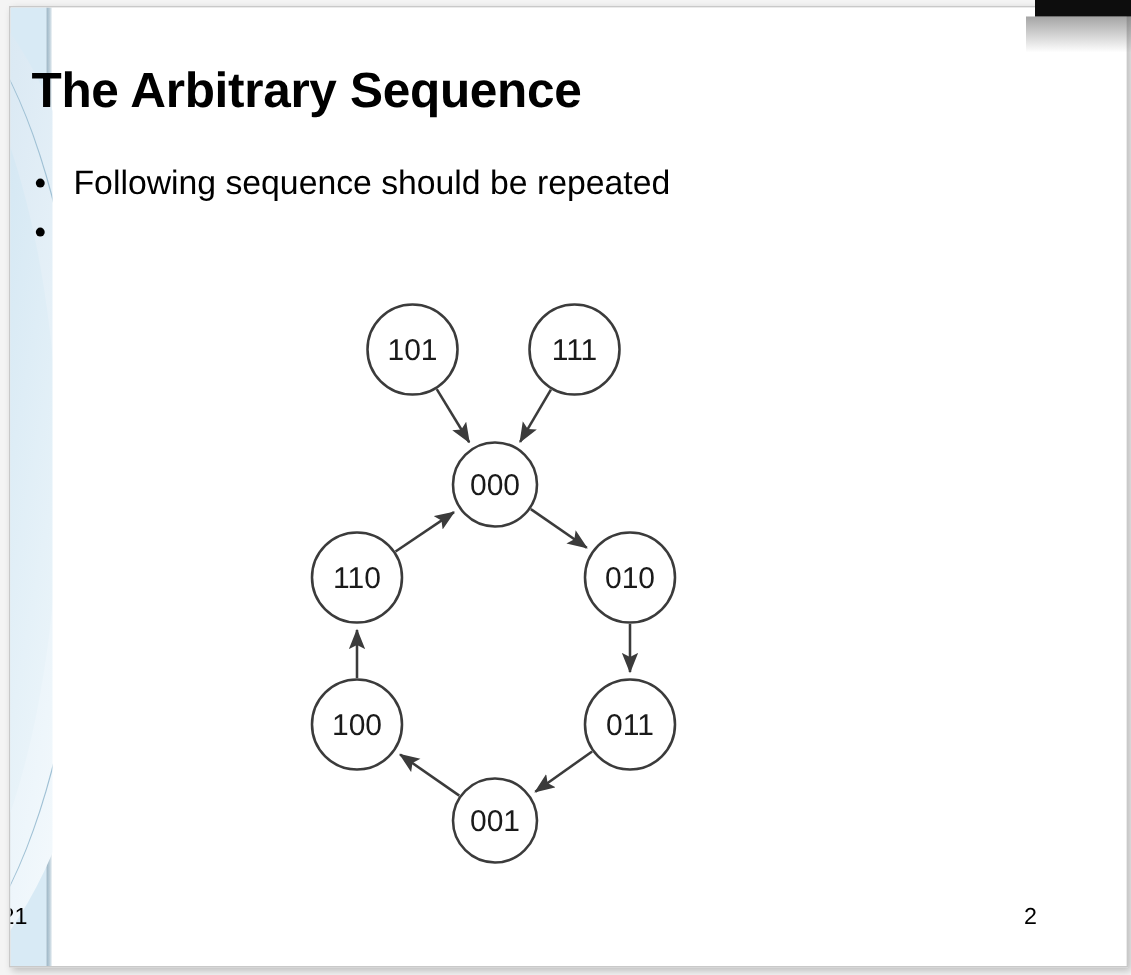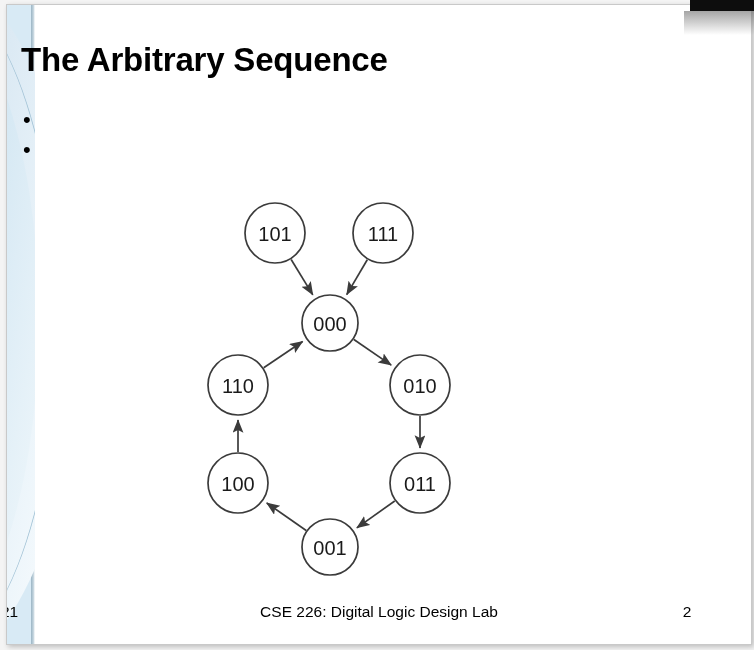--- a/index.html
+++ b/index.html
@@ -220,20 +220,21 @@
     <div class="content-mask"></div>
     <div class="swoosh-outer"></div>
     <div class="swoosh-inner"></div>
     <div class="swoosh-line"></div>
 
     <div class="slide-title">The Arbitrary Sequence</div>
 
     <div class="bullets">
       <div class="bullet-row">
         <span class="bullet-dot">•</span>
+        <span class="bullet-text">Following sequence should be repeated</span>
       </div>
       <div class="bullet-row">
         <span class="bullet-dot">•</span>
       </div>
     </div>
 
     <svg class="diagram" id="state-diagram" viewBox="0 0 744 639">
       <defs>
         <marker id="arrowhead" markerWidth="9" markerHeight="9" refX="7.5" refY="3.2" orient="auto" markerUnits="strokeWidth">
           <path d="M0,0 L8,3.2 L0,6.4 L1.6,3.2 z" fill="#3b3b3b"></path>
@@ -279,21 +280,20 @@
             <text x="413" y="479" class="state-label">011</text>
           </g>
           <g>
             <circle cx="323" cy="542" r="28" class="state-circle" fill="#ffffff" stroke="#3b3b3b"></circle>
             <text x="323" y="543" class="state-label">001</text>
           </g>
         </g>
     </svg>
 
     <div class="footer-left">21</div>
-    <div class="footer-center">CSE 226: Digital Logic Design Lab</div>
     <div class="footer-page">2</div>
 
   </div>
 
   <div class="top-dark-shadow"></div>
   <div class="top-dark-strip"></div>
 
 </div>
 
 </body></html>

